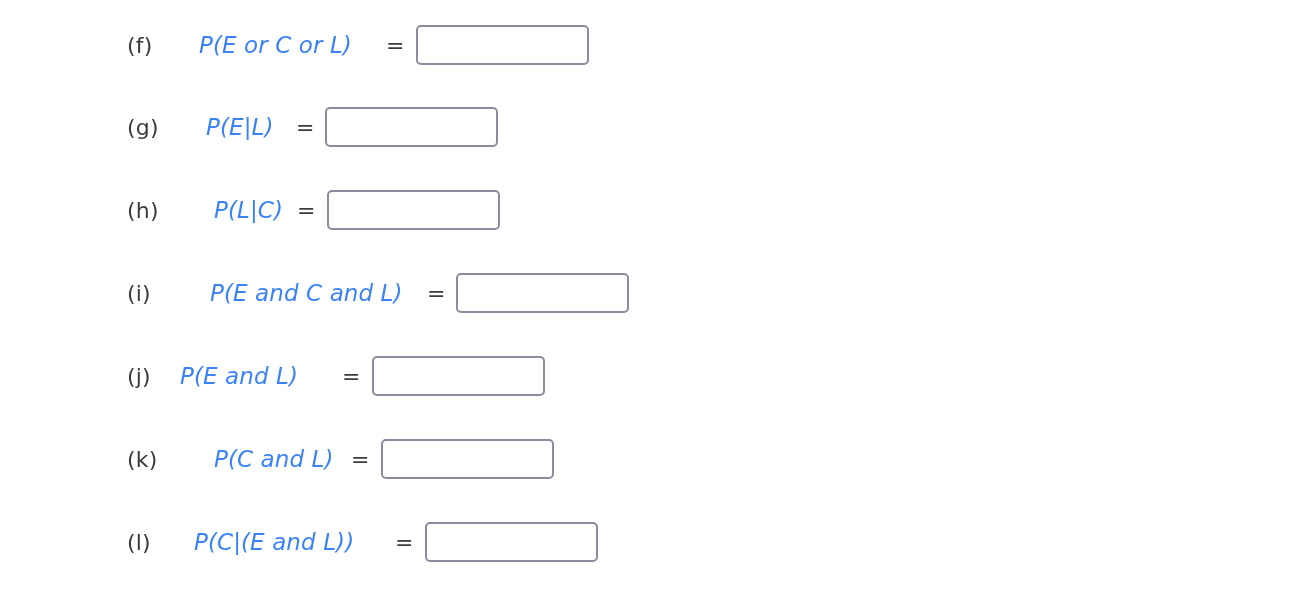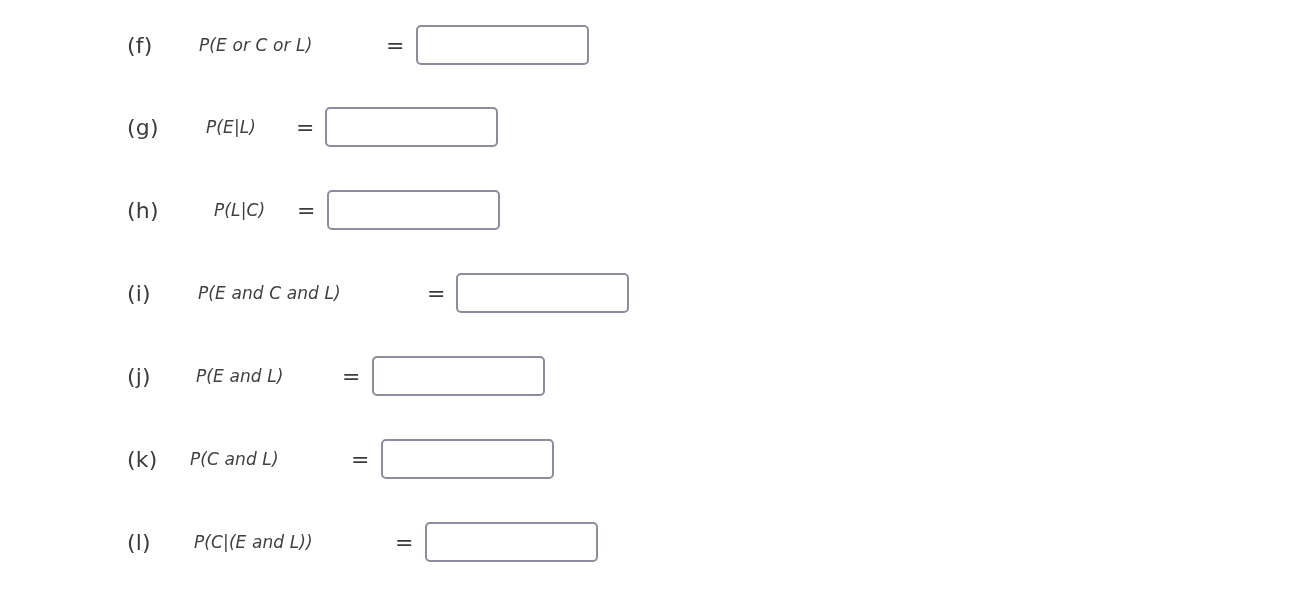--- a/index.html
+++ b/index.html
@@ -30,23 +30,23 @@
   }
   .row-label {
     font-family: "DejaVu Sans", sans-serif;
     font-size: 22px;
     font-style: normal;
     color: #3b3b3b;
     letter-spacing: 0.2px;
   }
   .expression {
     font-family: "DejaVu Sans", sans-serif;
-    font-size: 17px;
+    font-size: 23px;
     font-style: italic;
-    color: #404040;
+    color: #3b82f6;
     letter-spacing: 0.1px;
   }
   .equals {
     font-family: "DejaVu Sans", sans-serif;
     font-size: 22px;
     font-style: normal;
     color: #3b3b3b;
   }
   .answer-field {
     box-sizing: border-box;
@@ -80,33 +80,33 @@
       <input type="text" class="answer-field" placeholder="" style="position: absolute; left: 325px; width: 173px;">
     </div>
     <div class="problem-row" style="top: 190px; left: 0px;">
       <span class="row-label" style="position: absolute; left: 127px;">(h)</span>
       <span class="expression" style="position: absolute; left: 214px;">P(L|C)</span>
       <span class="equals" style="position: absolute; left: 297px;">=</span>
       <input type="text" class="answer-field" placeholder="" style="position: absolute; left: 327px; width: 173px;">
     </div>
     <div class="problem-row" style="top: 273px; left: 0px;">
       <span class="row-label" style="position: absolute; left: 127px;">(i)</span>
-      <span class="expression" style="position: absolute; left: 198px;">P(E and C and L)</span>
+      <span class="expression" style="position: absolute; left: 210px;">P(E and C and L)</span>
       <span class="equals" style="position: absolute; left: 427px;">=</span>
       <input type="text" class="answer-field" placeholder="" style="position: absolute; left: 456px; width: 173px;">
     </div>
     <div class="problem-row" style="top: 356px; left: 0px;">
       <span class="row-label" style="position: absolute; left: 127px;">(j)</span>
-      <span class="expression" style="position: absolute; left: 196px;">P(E and L)</span>
+      <span class="expression" style="position: absolute; left: 180px;">P(E and L)</span>
       <span class="equals" style="position: absolute; left: 342px;">=</span>
       <input type="text" class="answer-field" placeholder="" style="position: absolute; left: 372px; width: 173px;">
     </div>
     <div class="problem-row" style="top: 439px; left: 0px;">
       <span class="row-label" style="position: absolute; left: 127px;">(k)</span>
-      <span class="expression" style="position: absolute; left: 190px;">P(C and L)</span>
+      <span class="expression" style="position: absolute; left: 214px;">P(C and L)</span>
       <span class="equals" style="position: absolute; left: 351px;">=</span>
       <input type="text" class="answer-field" placeholder="" style="position: absolute; left: 381px; width: 173px;">
     </div>
     <div class="problem-row" style="top: 522px; left: 0px;">
       <span class="row-label" style="position: absolute; left: 127px;">(l)</span>
       <span class="expression" style="position: absolute; left: 194px; font-style: italic;">P(C|(E and L))</span>
       <span class="equals" style="position: absolute; left: 395px;">=</span>
       <input type="text" class="answer-field" placeholder="" style="position: absolute; left: 425px; width: 173px;">
     </div>
   </div>

